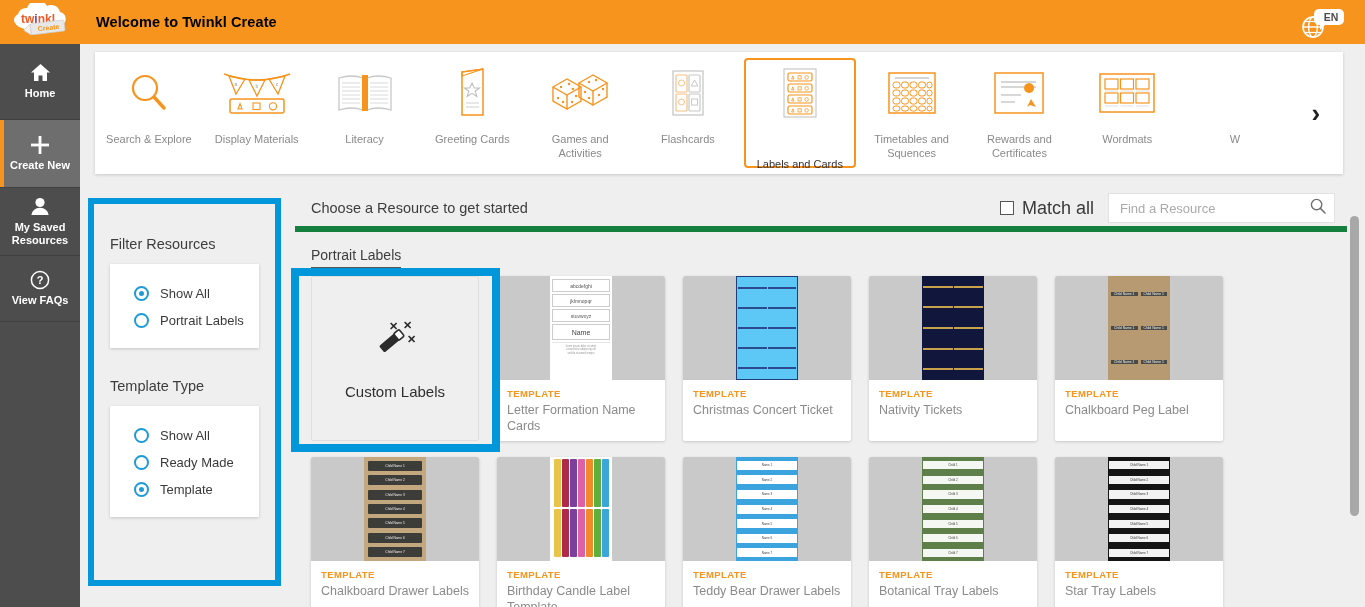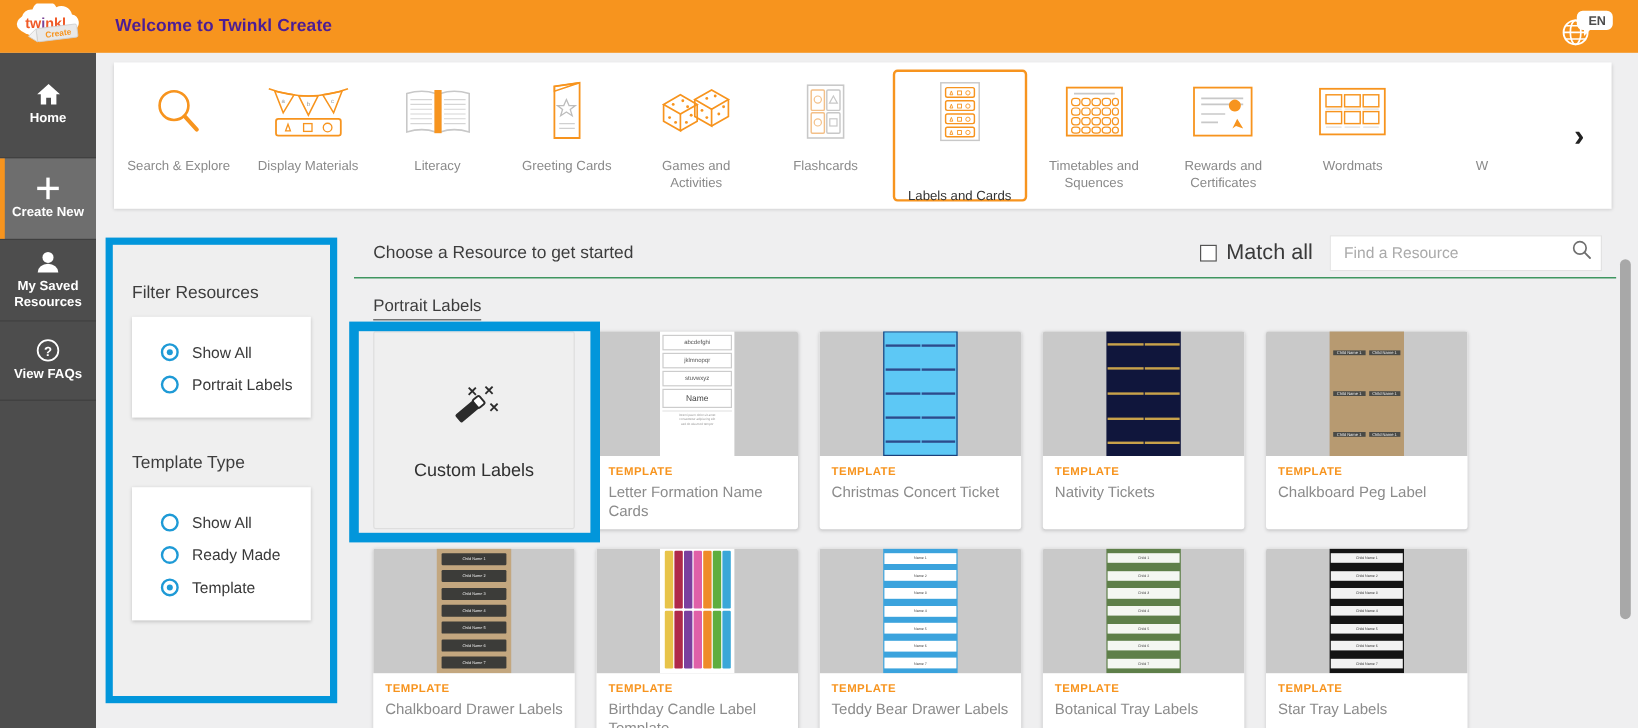--- a/index.html
+++ b/index.html
@@ -24,21 +24,21 @@
     width: 80px; height: 44px;
     display: flex; align-items: center; justify-content: center;
     position: relative;
   }
   .logo-cloud {
     position: relative;
     width: 72px; height: 38px;
   }
   .logo-cloud svg { position: absolute; top: 0; left: 0; }
   .header-title {
-    color: #4c1d95;
+    color: #000000;
     font-size: 14.5px;
     font-weight: bold;
     margin-left: 16px;
     letter-spacing: 0.1px;
   }
   .lang-btn {
     position: absolute; right: 18px; top: 3px;
     width: 52px; height: 38px;
     cursor: pointer;
   }
@@ -56,21 +56,21 @@
     border-bottom: 1px solid #3f3f3f;
     display: flex; flex-direction: column;
     align-items: center; justify-content: center;
     color: #ffffff;
     font-size: 11px; font-weight: bold;
     text-align: center;
     cursor: pointer;
     padding: 8px 2px;
     line-height: 13px;
   }
-  .nav-item.h-home   { height: 88px; background:#4d4d4d; }
+  .nav-item.h-home   { height: 76px; background:#4d4d4d; }
   .nav-item.h-create { height: 68px; background:#6e6e6e; }
   .nav-item.h-saved  { height: 68px; background:#4d4d4d; }
   .nav-item.h-faq    { height: 66px; background:#4d4d4d; }
   .nav-item.active::before {
     content:""; position:absolute; left:0; top:0;
     width:4px; height:100%; background:#f7941e;
   }
   .nav-icon { margin-bottom: 4px; display:block; height: 20px; }
   .nav-icon svg { display:block; }
 
@@ -163,21 +163,21 @@
   .main {
     position: absolute; left: 295px; top: 190px;
     width: 1052px; height: 417px;
     background: #efeff0;
     overflow: hidden;
   }
   .main-top {
     display: flex; align-items: center;
     height: 42px;
     padding: 0 12px 0 16px;
-    border-bottom: 1px solid #15803d;
+    border-bottom: 6px solid #15803d;
     position: relative;
   }
   .main-title { font-size: 14.5px; color: #3d3d3d; }
   .main-top-right {
     margin-left: auto; display:flex; align-items:center;
   }
   .checkbox {
     width: 14px; height: 14px;
     border: 1.5px solid #555;
     background: #fff;

